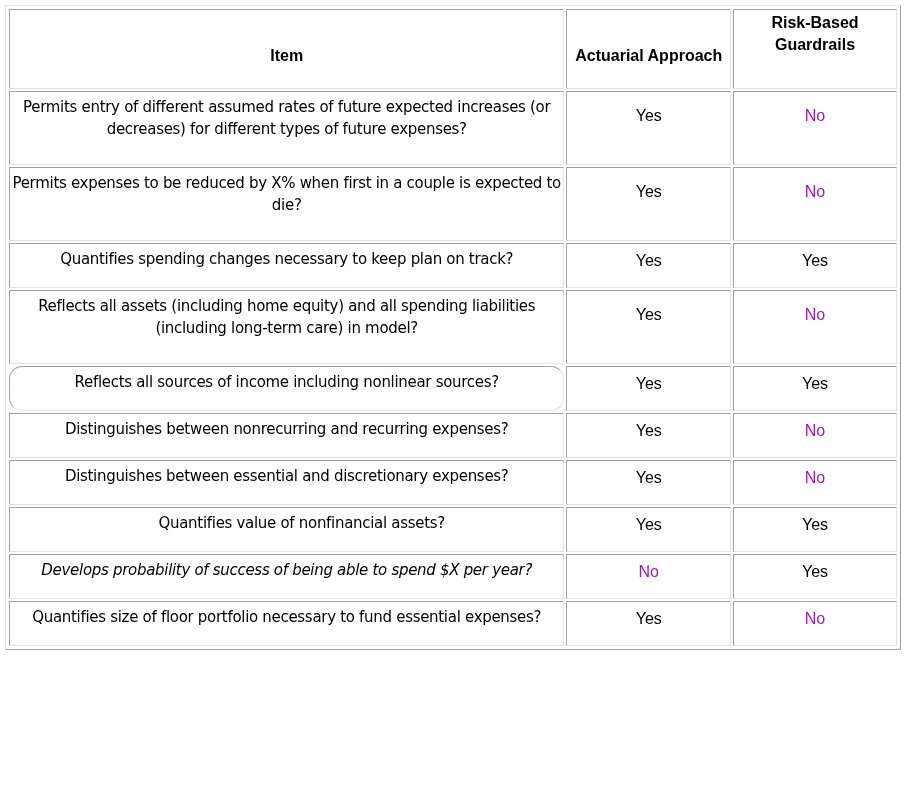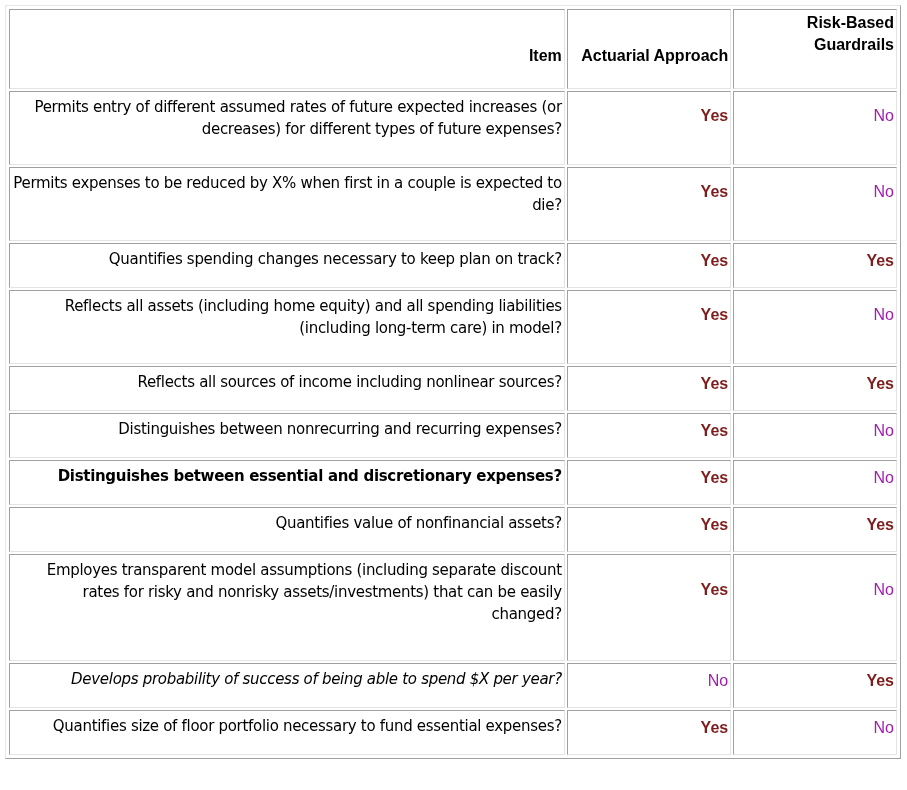--- a/index.html
+++ b/index.html
@@ -1,24 +1,24 @@
 <!DOCTYPE html>
 <html><head>
   <meta charset="utf-8">
   <style>
     html, body { margin: 0; padding: 0; background: #ffffff; }
     body { width: 907px; height: 790px; overflow: hidden; font-family: "Liberation Sans", sans-serif; }
     .wrap { position: absolute; left: 5px; top: 5px; width: 896px; border: 1px solid #a0a0a0; border-top: 1px solid #e6e6e6; border-left: 1px solid #e6e6e6; padding: 1px; box-sizing: border-box; }
     table { border-collapse: separate; border-spacing: 2px; width: 100%; }
-    td, th { border: 1px solid #a0a0a0; border-right-color: #e3e3e3; border-bottom-color: #e3e3e3; vertical-align: middle; text-align: right; padding: 1px 2px 2px 2px; font-size: 16px; line-height: 22px; color: #000; }
+    td, th { border: 1px solid #a0a0a0; border-right-color: #e3e3e3; border-bottom-color: #e3e3e3; vertical-align: middle; text-align: center; padding: 1px 2px 2px 2px; font-size: 16px; line-height: 22px; color: #000; }
     th { font-weight: bold; height: 60px; padding-top: 16px; }
     td.item { width: 547px; font-family: "DejaVu Sans", sans-serif; font-size: 15px; letter-spacing: -0.3px; vertical-align: top; padding-top: 4px; }
     td.c1 { width: 164px; vertical-align: top; }
     td.c2 { width: 161px; vertical-align: top; }
-    .val-yes { color: #7f1d1d; font-weight: bold; }
+    .val-yes { color: #000000; font-weight: normal; }
     .val-no { color: #a21caf; }
     .hdr-item { vertical-align: middle; }
     .hdr2 { vertical-align: top; padding-top: 2px; }
   </style>
 </head>
 <body>
 
 <div class="wrap">
   <table>
     <thead>
@@ -43,43 +43,38 @@
           <td class="item" style="height: 35px;"><span>Quantifies spending changes necessary to keep plan on track?</span></td>
           <td class="c1" style="height: 35px; padding-top: 6px;"><span class="val-yes">Yes</span></td>
           <td class="c2" style="height: 35px; padding-top: 6px;"><span class="val-yes">Yes</span></td>
         </tr>
         <tr>
           <td class="item" style="height: 57px;"><span>Reflects all assets (including home equity) and all spending liabilities (including long-term care) in model?</span></td>
           <td class="c1" style="height: 57px; padding-top: 13px;"><span class="val-yes">Yes</span></td>
           <td class="c2" style="height: 57px; padding-top: 13px;"><span class="val-no">No</span></td>
         </tr>
         <tr>
-          <td class="item" style="height: 35px;"><span>Reflects all sources of income including nonlinear sources?</span></td>
+          <td class="item" style="height: 35px; border-radius: 13px;"><span>Reflects all sources of income including nonlinear sources?</span></td>
           <td class="c1" style="height: 35px; padding-top: 6px;"><span class="val-yes">Yes</span></td>
           <td class="c2" style="height: 35px; padding-top: 6px;"><span class="val-yes">Yes</span></td>
         </tr>
         <tr>
           <td class="item" style="height: 35px; margin-left: 14px;"><span>Distinguishes between nonrecurring and recurring expenses?</span></td>
           <td class="c1" style="height: 35px; padding-top: 6px;"><span class="val-yes">Yes</span></td>
           <td class="c2" style="height: 35px; padding-top: 6px;"><span class="val-no">No</span></td>
         </tr>
         <tr>
-          <td class="item" style="height: 35px; font-weight: bold;"><span>Distinguishes between essential and discretionary expenses?</span></td>
+          <td class="item" style="height: 35px;"><span>Distinguishes between essential and discretionary expenses?</span></td>
           <td class="c1" style="height: 35px; padding-top: 6px;"><span class="val-yes">Yes</span></td>
           <td class="c2" style="height: 35px; padding-top: 6px;"><span class="val-no">No</span></td>
         </tr>
         <tr>
           <td class="item" style="height: 35px; padding-left: 32px;"><span>Quantifies value of nonfinancial assets?</span></td>
           <td class="c1" style="height: 35px; padding-top: 6px;"><span class="val-yes">Yes</span></td>
           <td class="c2" style="height: 35px; padding-top: 6px;"><span class="val-yes">Yes</span></td>
-        </tr>
-        <tr>
-          <td class="item" style="height: 79px;"><span>Employes transparent model assumptions (including separate discount rates for risky and nonrisky assets/investments) that can be easily changed?</span></td>
-          <td class="c1" style="height: 79px; padding-top: 24px;"><span class="val-yes">Yes</span></td>
-          <td class="c2" style="height: 79px; padding-top: 24px;"><span class="val-no">No</span></td>
         </tr>
         <tr>
           <td class="item" style="height: 35px; font-style: italic;"><span>Develops probability of success of being able to spend $X per year?</span></td>
           <td class="c1" style="height: 35px; padding-top: 6px;"><span class="val-no">No</span></td>
           <td class="c2" style="height: 35px; padding-top: 6px;"><span class="val-yes">Yes</span></td>
         </tr>
         <tr>
           <td class="item" style="height: 35px;"><span>Quantifies size of floor portfolio necessary to fund essential expenses?</span></td>
           <td class="c1" style="height: 35px; padding-top: 6px;"><span class="val-yes">Yes</span></td>
           <td class="c2" style="height: 35px; padding-top: 6px;"><span class="val-no">No</span></td>

